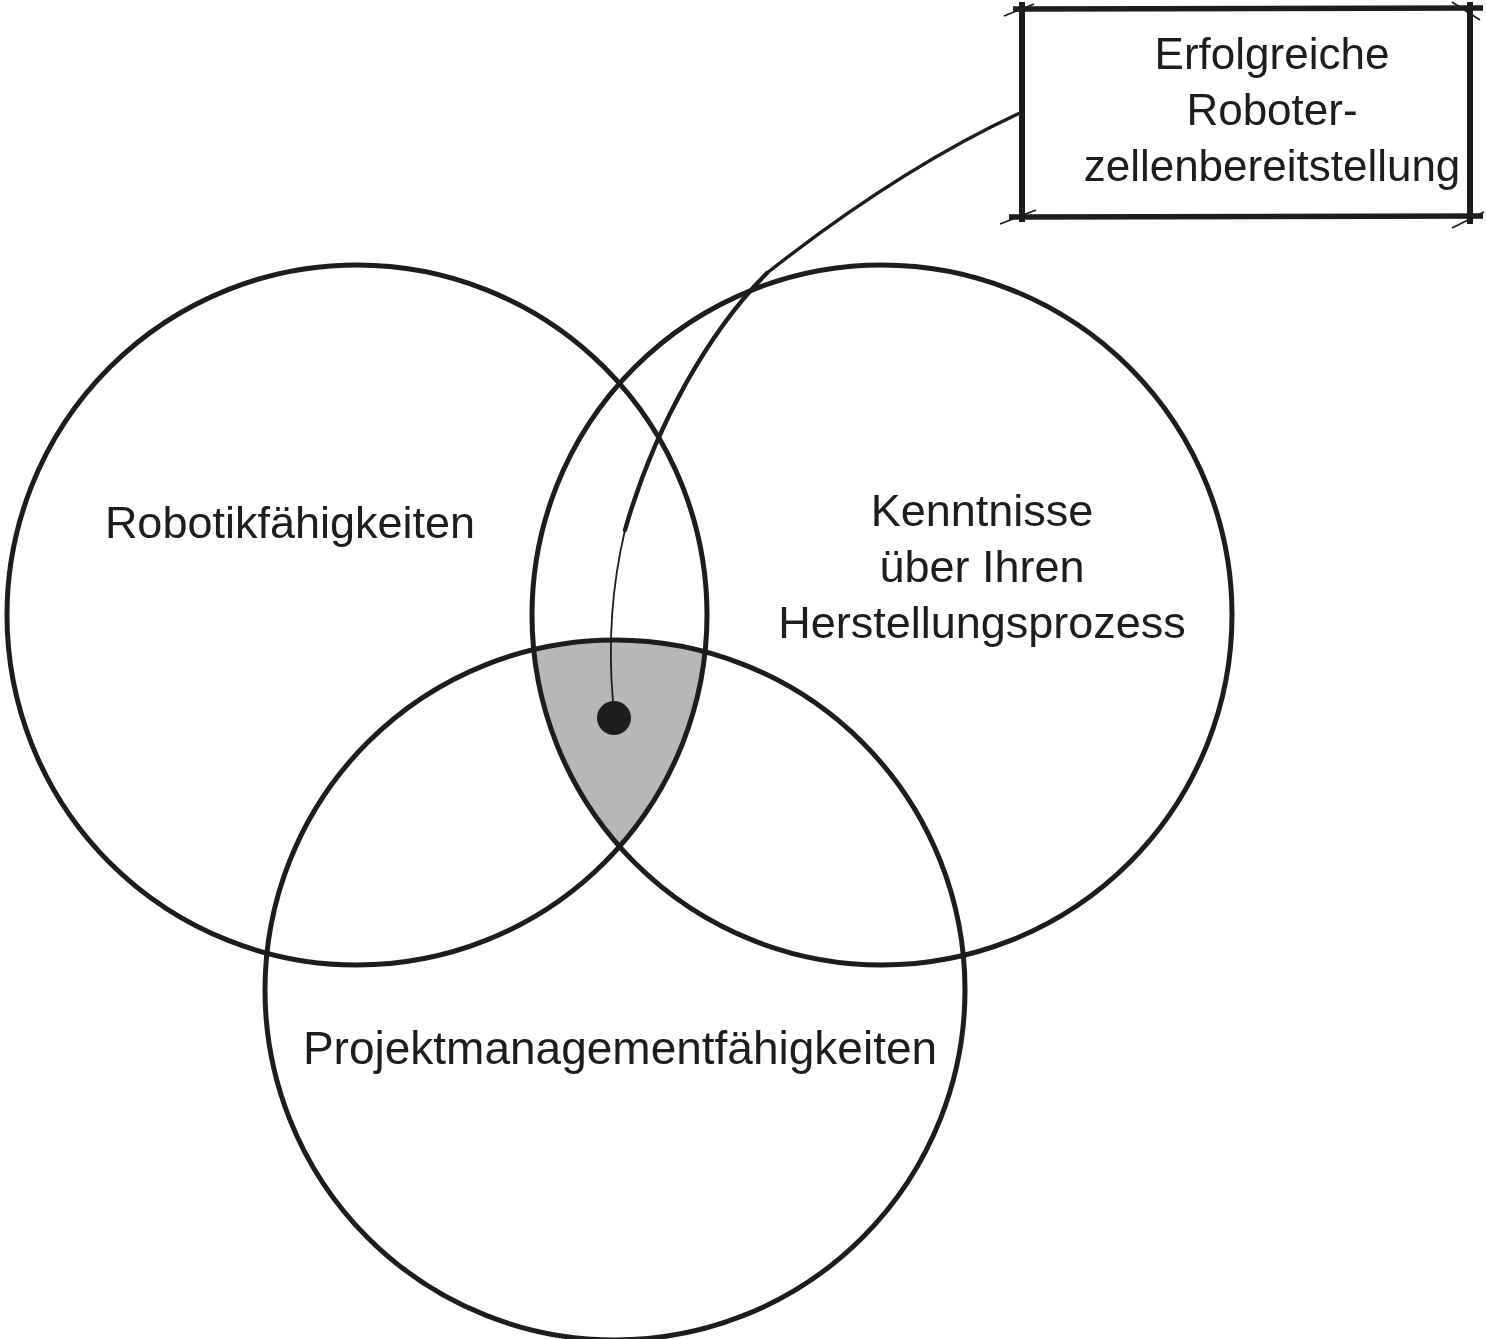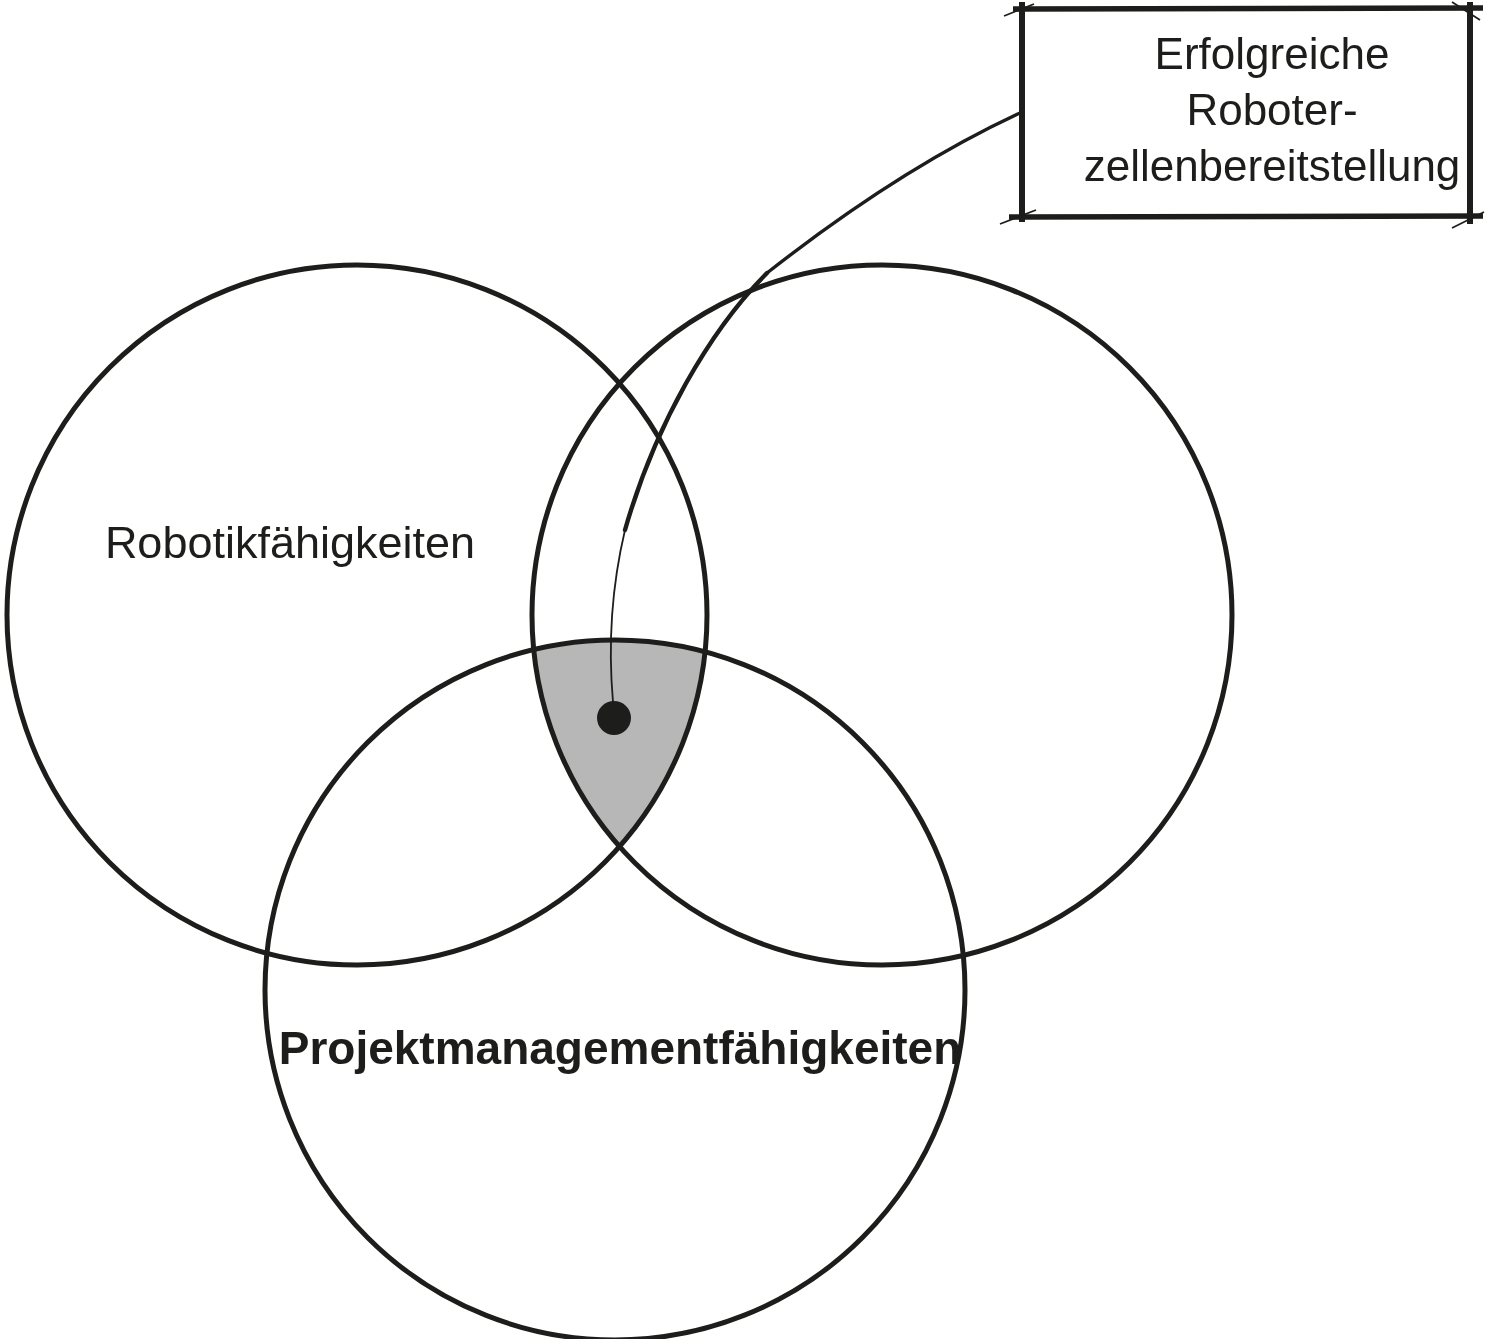--- a/index.html
+++ b/index.html
@@ -36,23 +36,23 @@
   }
   .label {
     position: absolute;
     transform: translate(-50%, -50%);
     color: #1d1d1b;
     text-align: center;
     white-space: pre-line;
     line-height: 1.24;
     letter-spacing: 0px;
   }
-  #robotik-label   { left: 290px;  top: 543px;  font-size: 45px; }
+  #robotik-label   { left: 290px;  top: 523px;  font-size: 45px; }
   #kenntnisse-label{ left: 982px;  top: 567px;  font-size: 45px; }
-  #projekt-label   { left: 620px;  top: 1049px; font-size: 46px; font-weight: bold; }
+  #projekt-label   { left: 620px;  top: 1049px; font-size: 46px; }
   #callout-label   { left: 1246px; top: 110px;  font-size: 44px; line-height: 1.27; margin-left: 26px; }
 </style>
 </head>
 <body>
 
 <div id="stage">
 
   <svg id="venn-svg" width="1486" height="1339" viewBox="0 0 1486 1339">
 
     <path d="M 533.6 649.6
@@ -79,19 +79,22 @@
       <line class="frame-line" stroke-width="6" x1="1470" y1="2" x2="1470" y2="224"></line>
       <line class="frame-line" stroke-width="1.8" x1="1004" y1="16" x2="1034" y2="4"></line>
       <line class="frame-line" stroke-width="1.8" x1="1452" y1="2" x2="1480" y2="20"></line>
       <line class="frame-line" stroke-width="1.8" x1="1000" y1="224" x2="1036" y2="210"></line>
       <line class="frame-line" stroke-width="1.8" x1="1452" y1="228" x2="1484" y2="212"></line>
     </g>
   </svg>
 
   <div class="label" id="robotik-label">Robotikfähigkeiten</div>
 
+  <div class="label" id="kenntnisse-label">Kenntnisse
+über Ihren
+Herstellungsprozess</div>
 
   <div class="label" id="projekt-label">Projektmanagementfähigkeiten</div>
 
   <div class="label" id="callout-label">Erfolgreiche Roboter-
 zellenbereitstellung</div>
 
 </div>
 
 </body></html>

